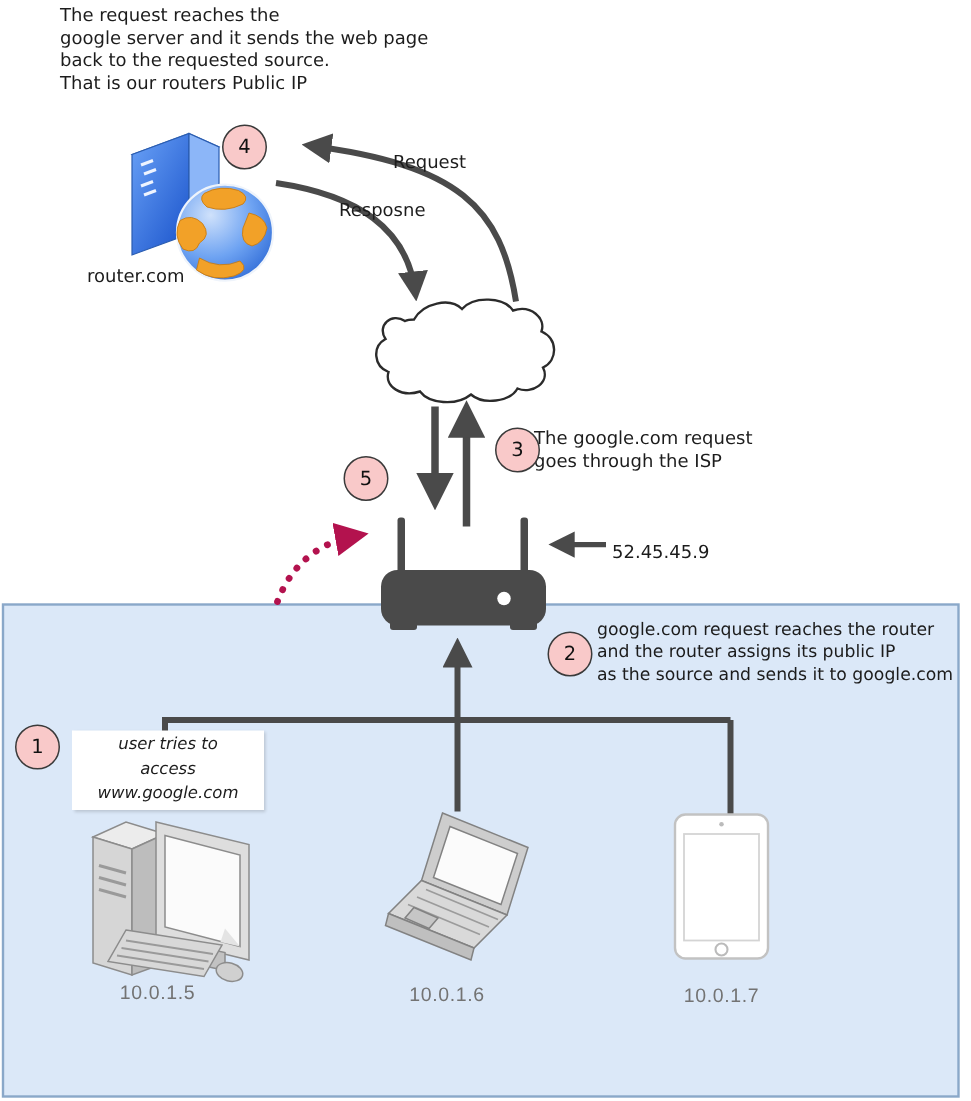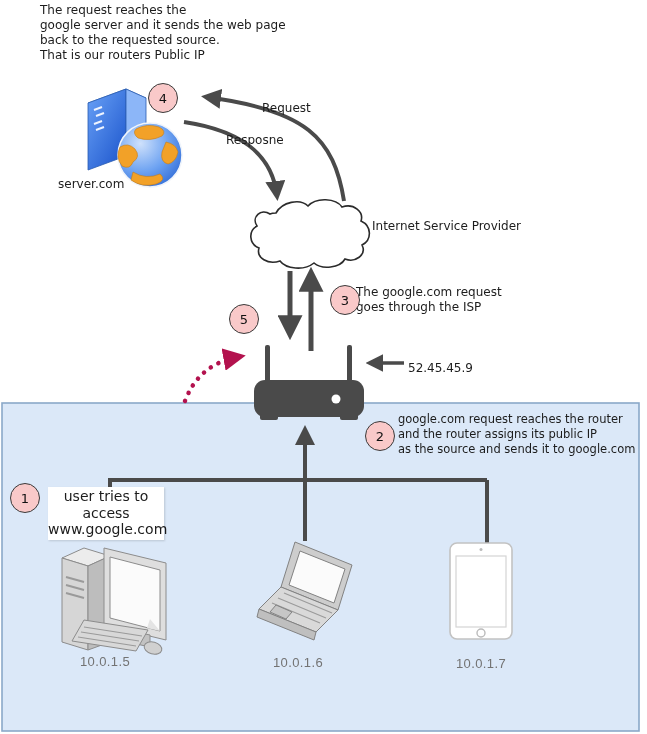--- a/index.html
+++ b/index.html
@@ -10,23 +10,23 @@
   #canvas{position:relative;width:647px;height:734px;background:#ffffff;overflow:hidden;
           font-family:"DejaVu Sans",sans-serif;color:var(--ink);}
   #diagram{position:absolute;left:0;top:0;}
   .txt{position:absolute;white-space:pre-line;text-align:left;font-size:12px;line-height:15px;color:var(--ink);}
   .txt.left{text-align:left;}
   .badge{position:absolute;width:30px;height:30px;border-radius:50%;background:var(--badge-fill);
          border:1.5px solid #3a3a3a;display:flex;align-items:center;justify-content:center;
          font-size:13px;color:#111;box-sizing:border-box;}
   .ip{position:absolute;font-family:"Liberation Sans",sans-serif;font-size:13px;letter-spacing:.4px;
       text-align:center;color:#737373;}
-  .userbox{position:absolute;left:48px;top:487px;width:116px;background:#ffffff;
-           font-size:14px;line-height:16.5px;text-align:center;white-space:pre-line;
-           padding:1px 0 2px 0;box-shadow:1px 1px 2px rgba(0,0,0,.15);}
+  .userbox{position:absolute;left:48px;top:487px;width:128px;background:#ffffff;
+           font-size:11px;line-height:16.5px;text-align:center;white-space:pre-line;
+           padding:1px 0 2px 0;box-shadow:1px 1px 2px rgba(0,0,0,.15);font-style:italic;}
   .small{font-size:11.5px;}
 </style>
 </head>
 <body>
 
 <div id="canvas">
 
   <svg id="diagram" width="647" height="734" viewBox="0 0 647 734">
     <defs>
       <marker id="ah-dark" viewBox="0 0 10 10" refX="7.5" refY="5" markerWidth="5" markerHeight="5" orient="auto-start-reverse">
@@ -139,24 +139,23 @@
       <rect x="456" y="556" width="50" height="71" fill="#ffffff" stroke="#d4d4d4" stroke-width="1.2"></rect>
       <circle cx="481" cy="549.5" r="1.5" fill="#bbbbbb"></circle>
       <circle cx="481" cy="633" r="4" fill="none" stroke="#bbbbbb" stroke-width="1.4"></circle>
     </g>
   </svg>
 
   <div class="txt" style="left:40px;top:3px;width:320px;">The request reaches the
 google server and it sends the web page
 back to the requested source.
 That is our routers Public IP</div>
-  <div class="txt" style="left:58px;top:177px;width:120px;">server.com</div>
+  <div class="txt" style="left:58px;top:177px;width:120px;">router.com</div>
   <div class="txt" style="left:262px;top:101px;width:80px;">Request</div>
   <div class="txt" style="left:226px;top:133px;width:80px;">Resposne</div>
-  <div class="txt left" style="left:372px;top:219px;width:180px;">Internet Service Provider</div>
   <div class="txt" style="left:356px;top:285px;width:185px;">The google.com request
 goes through the ISP</div>
   <div class="txt left" style="left:408px;top:361px;width:90px;">52.45.45.9</div>
   <div class="txt small" style="left:398px;top:412px;width:252px;">google.com request reaches the router
 and the router assigns its public IP
 as the source and sends it to google.com</div>
   <div class="userbox">user tries to
 access www.google.com</div>
 
   <div class="badge" style="left:10px;top:483px;">1</div>

